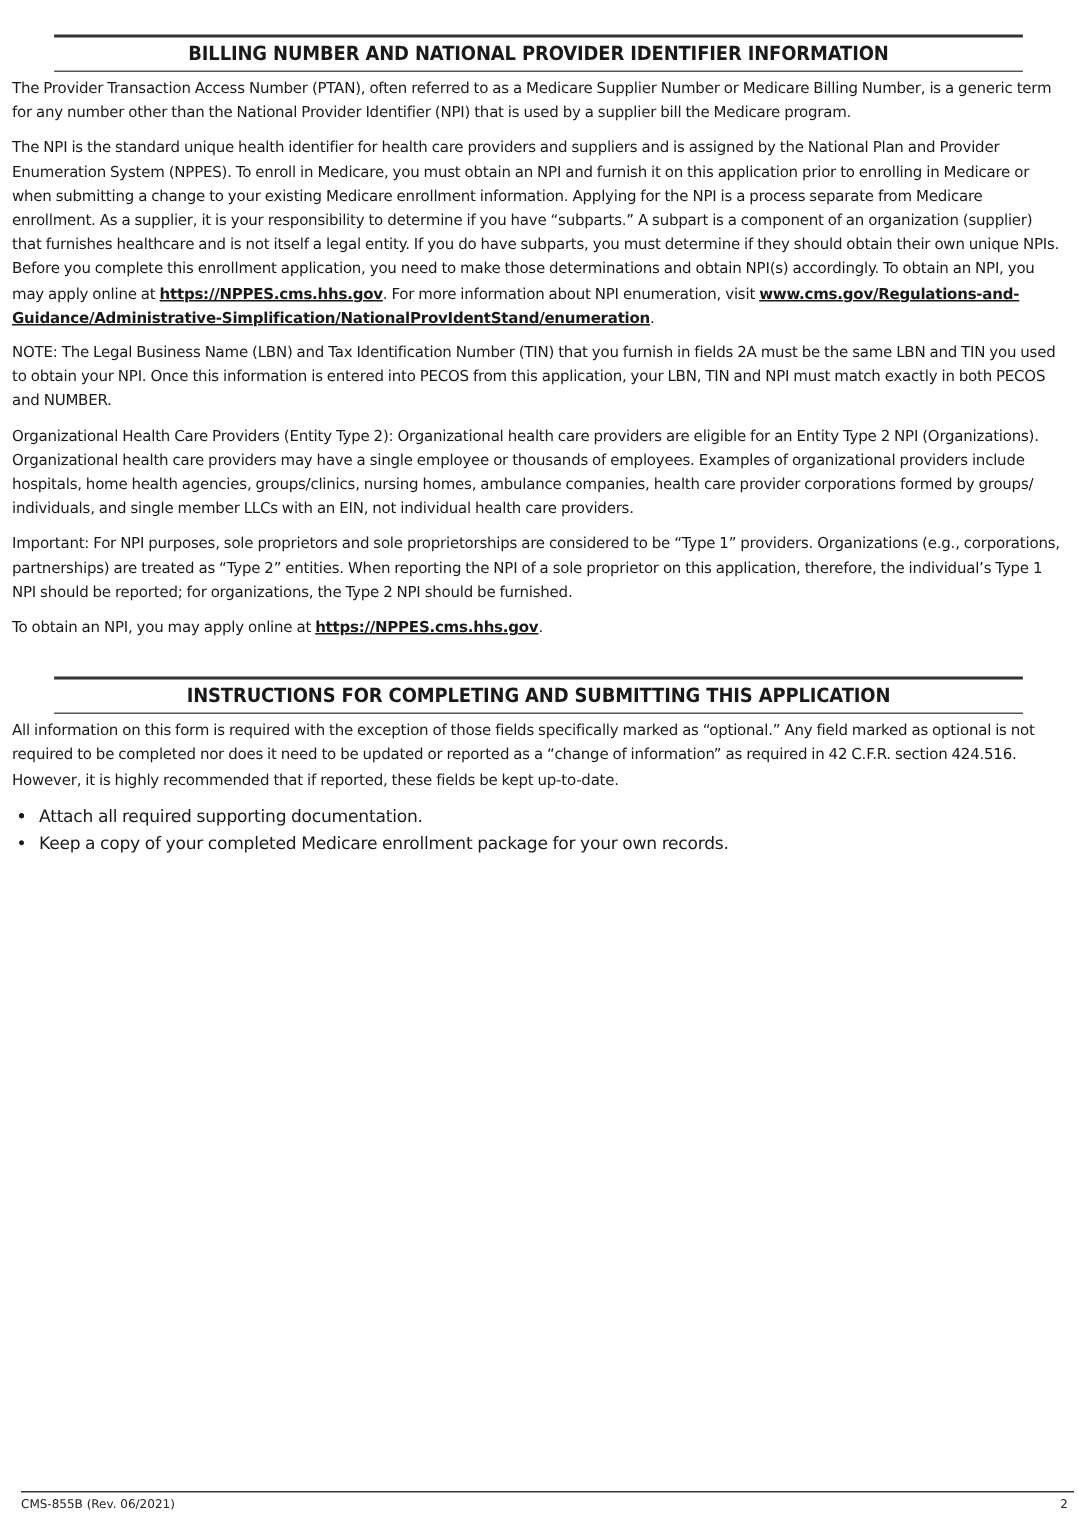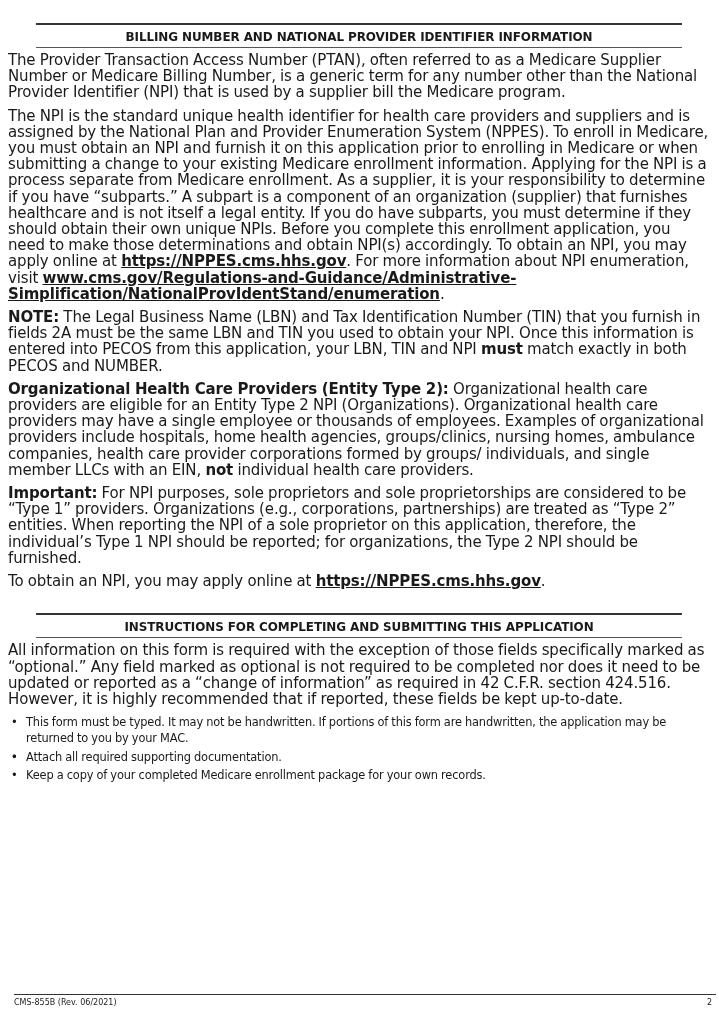--- a/index.html
+++ b/index.html
@@ -16,26 +16,26 @@
     font-size: 13px;
     letter-spacing: -0.1px;
     padding: 4px 0 3px 0;
     margin-bottom: 4px;
     transform: scaleX(0.92);
     transform-origin: center;
   }
   .section-head-wrap { width: 702px; }
   p {
     margin: 0 0 7px 0;
-    font-size: 15px;
+    font-size: 10px;
     line-height: 16.2px;
     letter-spacing: -0.15px;
     word-spacing: -0.3px;
   }
-  b { font-weight: bold; }
+  b { font-weight: normal; }
   a.lnk { color: #1a1a1a; text-decoration: underline; font-weight: bold; }
   ul { margin: 0; padding: 0; list-style: none; }
   li {
     position: relative; padding-left: 18px;
     font-size: 11.4px; line-height: 16.2px; margin-bottom: 2px;
     letter-spacing: -0.15px; word-spacing: -0.3px;
   }
   li .bullet { position: absolute; left: 3px; top: 0; }
   .gap { height: 17px; }
   .footer {
@@ -67,21 +67,21 @@
   </div>
 
   <div class="gap"></div>
 
   <div class="section-head-wrap">
     <div class="section-head">INSTRUCTIONS FOR COMPLETING AND SUBMITTING THIS APPLICATION</div>
 
     <p>All information on this form is required with the exception of those fields specifically marked as “optional.” Any field marked as optional is not required to be completed nor does it need to be updated or reported as a “change of information” as required in 42 C.F.R. section 424.516. However, it is highly recommended that if reported, these fields be kept up-to-date.</p>
 
     <ul>
-      <li><span class="bullet">•</span><span>This form must be typed. It may not be handwritten. If portions of this form are handwritten, the application may be returned to you by your MAC.</span></li>
+      <li><span class="bullet">•</span></li>
       <li><span class="bullet">•</span></li>
       <li><span class="bullet">•</span><span>Attach all required supporting documentation.</span></li>
       <li><span class="bullet">•</span><span>Keep a copy of your completed Medicare enrollment package for your own records.</span></li>
     </ul>
   </div>
 </div>
 
 <div class="footer">
   <span>CMS-855B (Rev. 06/2021)</span>
   <span class="right">2</span>

